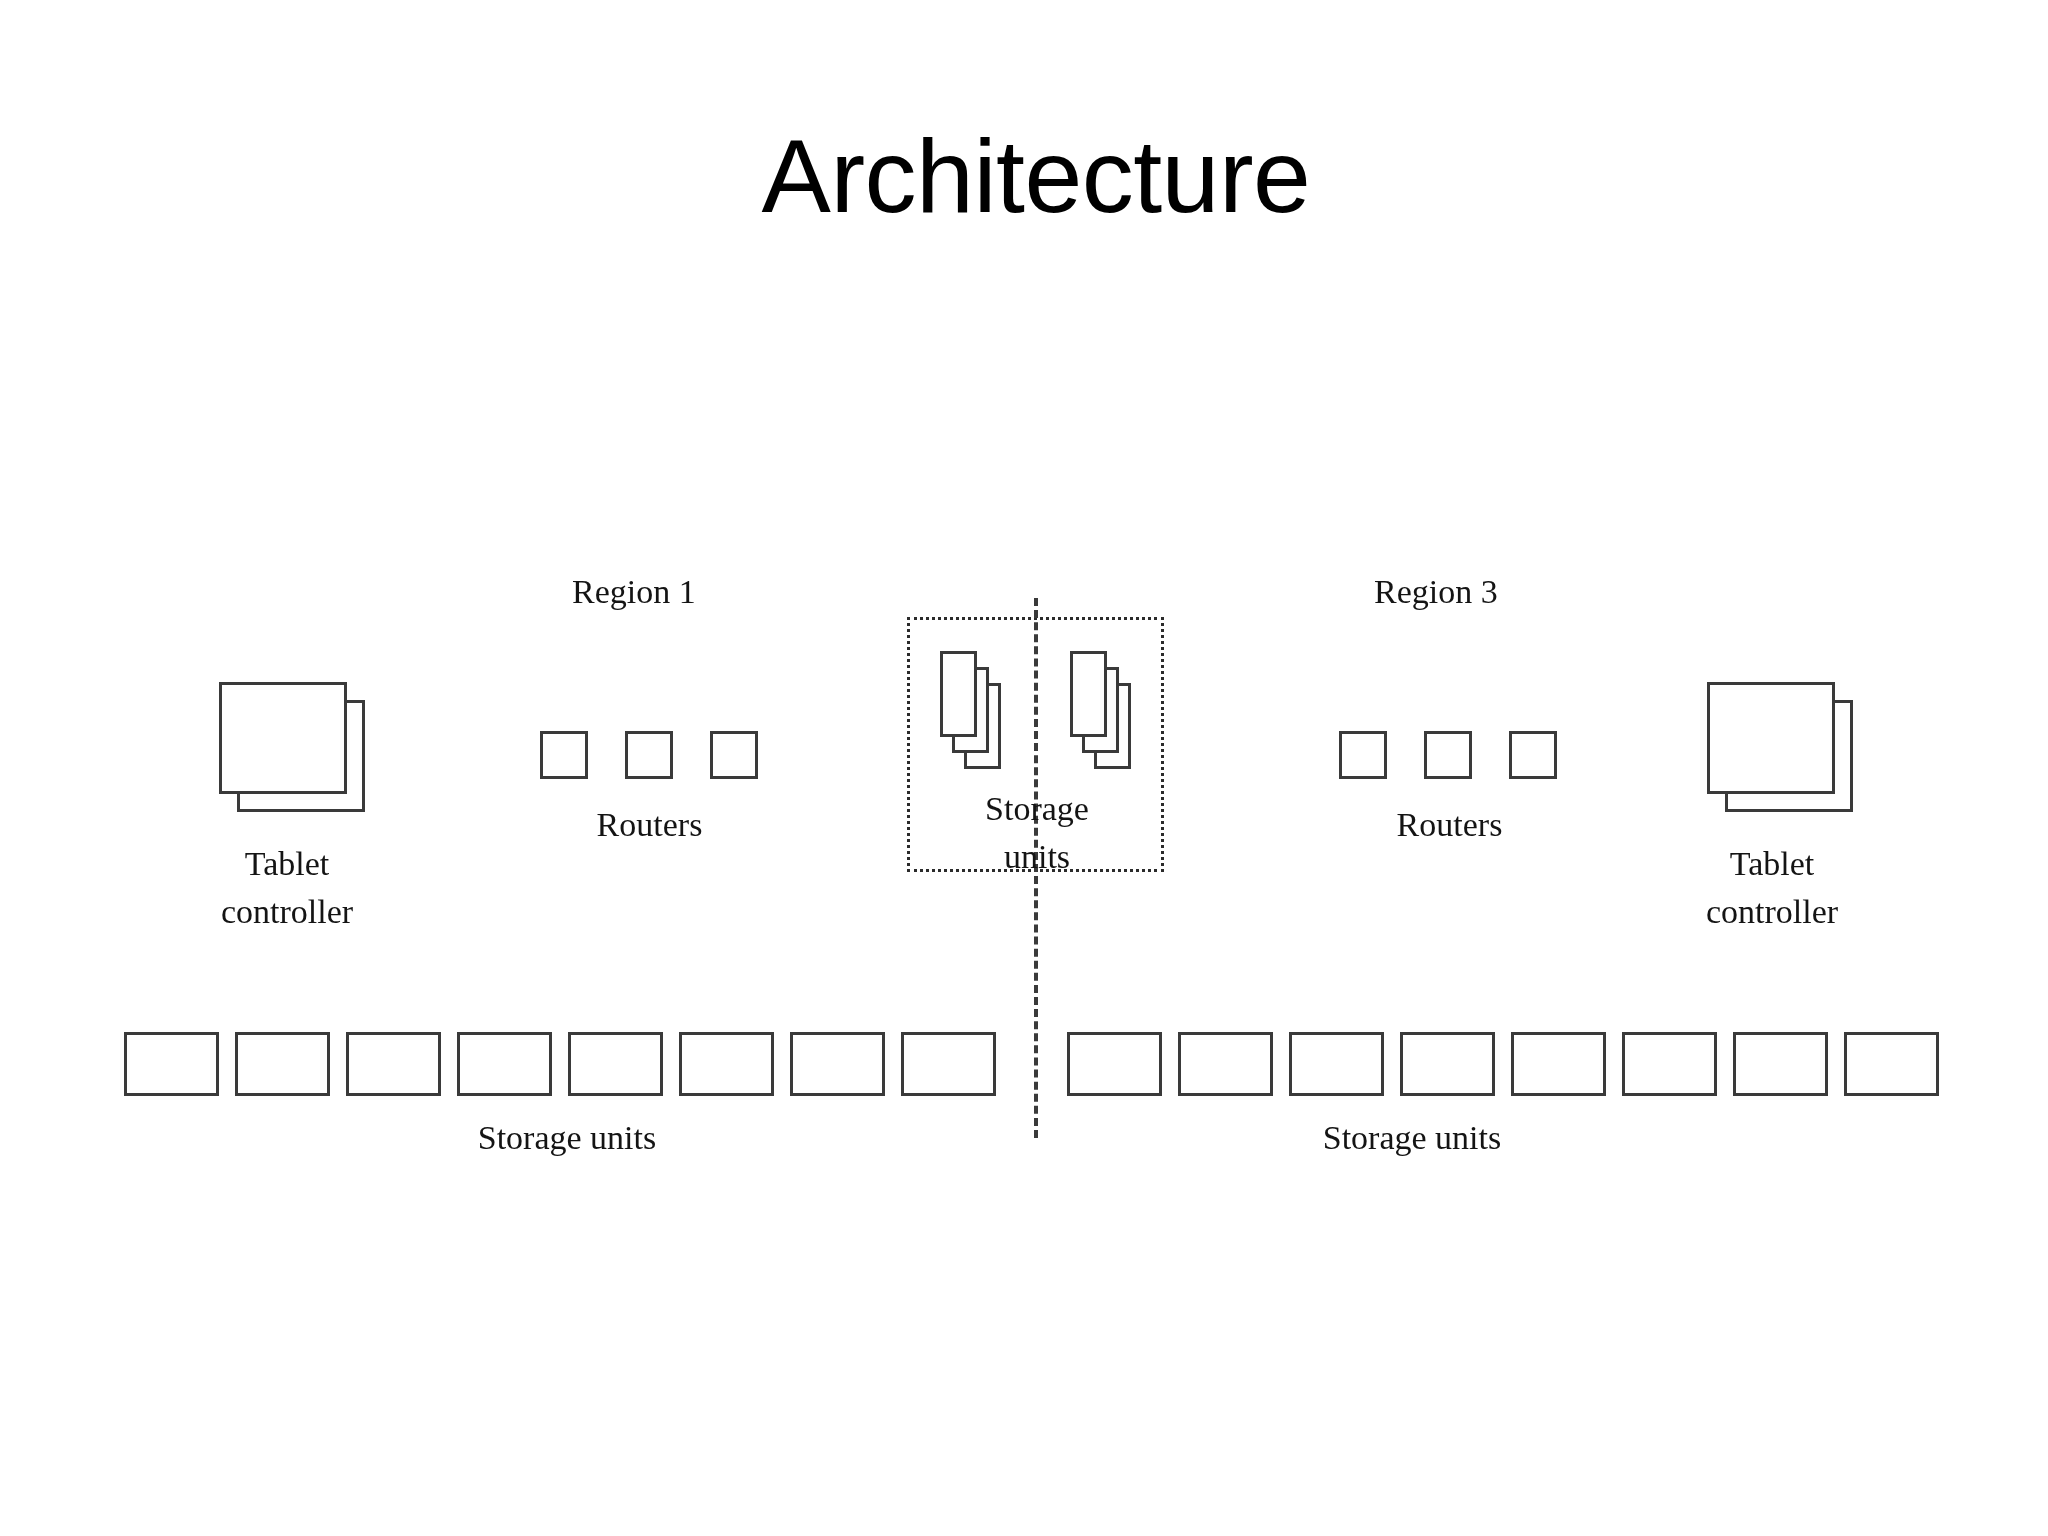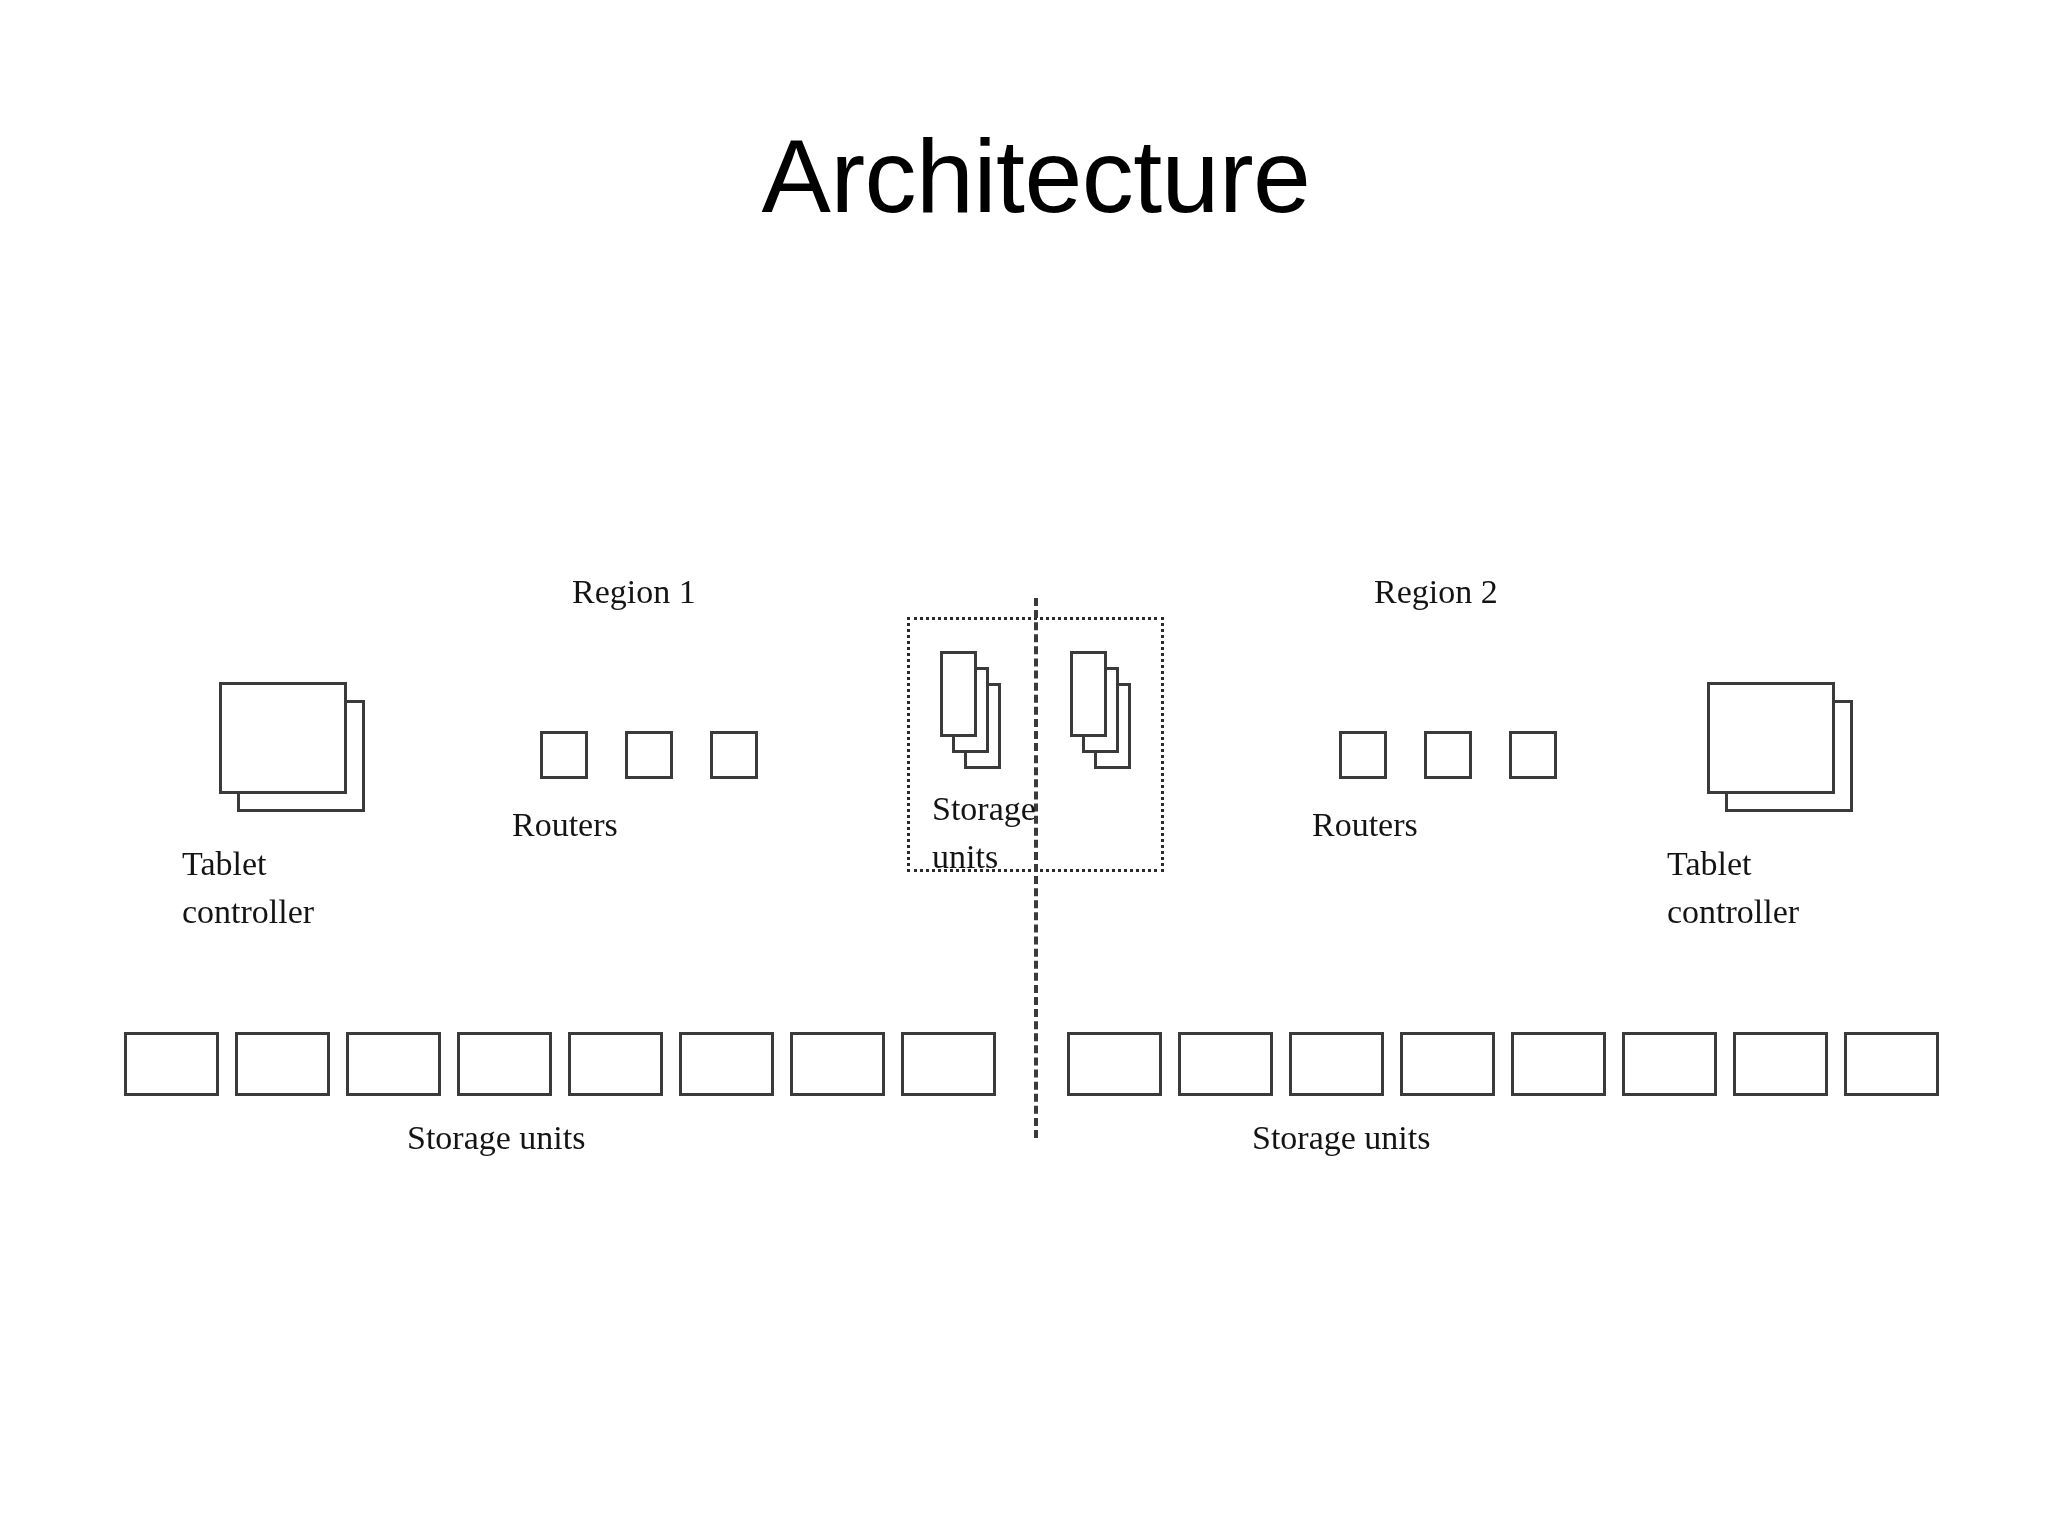--- a/index.html
+++ b/index.html
@@ -30,20 +30,21 @@
     font-weight: 400;
     font-size: 104px;
     line-height: 112px;
     letter-spacing: -0.5px;
     color: #000000;
     white-space: nowrap;
   }
 
   .label {
     position: absolute;
+    text-align: center;
     font-size: 34px;
     line-height: 46px;
     color: #141414;
     white-space: nowrap;
   }
   .label.multiline {
     white-space: normal;
     line-height: 48px;
   }
 
@@ -152,21 +153,21 @@
 </style>
 </head>
 <body>
 
 <div id="slide">
 
   <div id="slide-title">Architecture</div>
 
   <div class="region-title" style="left:560px; top:572px;">Region 1</div>
 
-  <div class="region-title" style="left:1362px; top:572px;">Region 2</div>
+  <div class="region-title" style="left:1362px; top:572px;">Region 3</div>
 
   <div class="stack-wrap" style="left:207px; top:682px; width:150px; height:133px;">
     <div class="back"></div>
     <div class="front"></div>
   </div>
   <div class="label multiline" style="left:170px; top:840px; width:210px;">
     <div>Tablet</div>
     <div>controller</div>
   </div>
 

